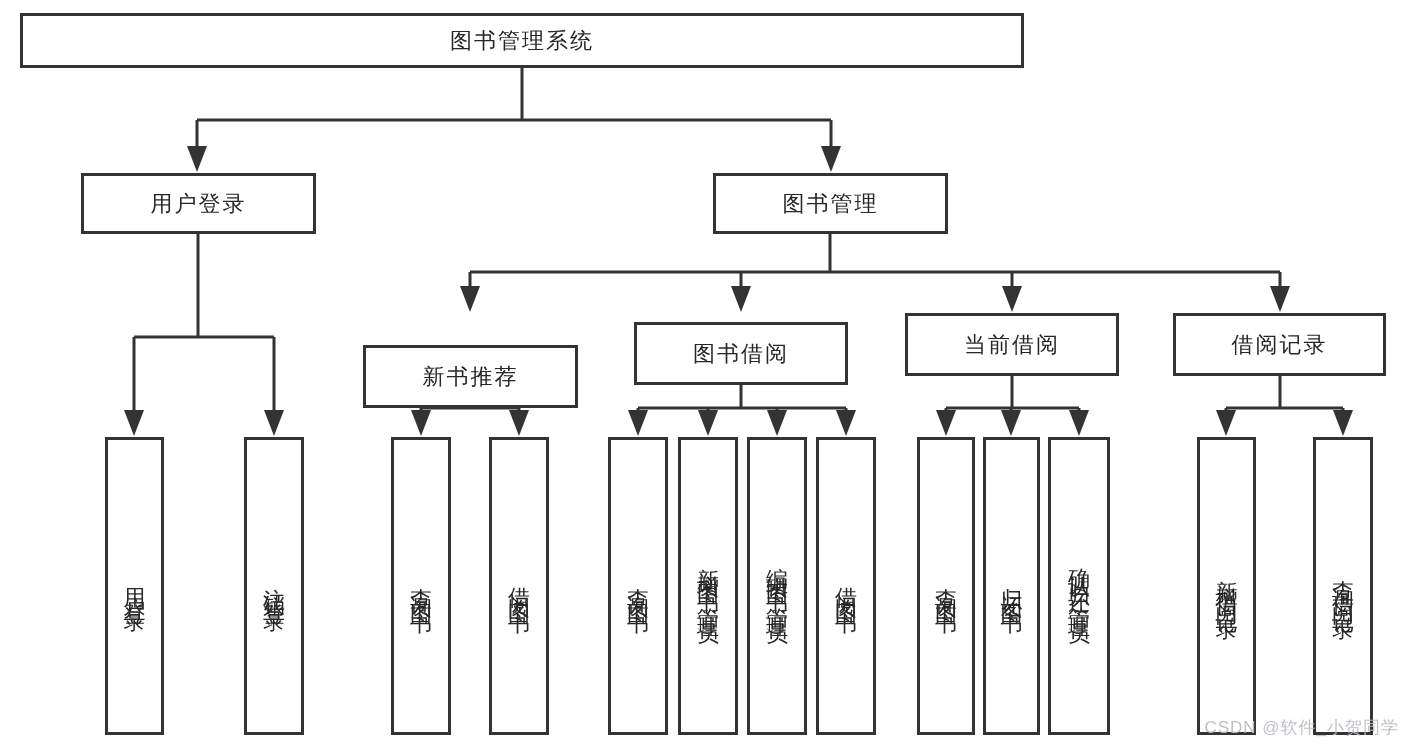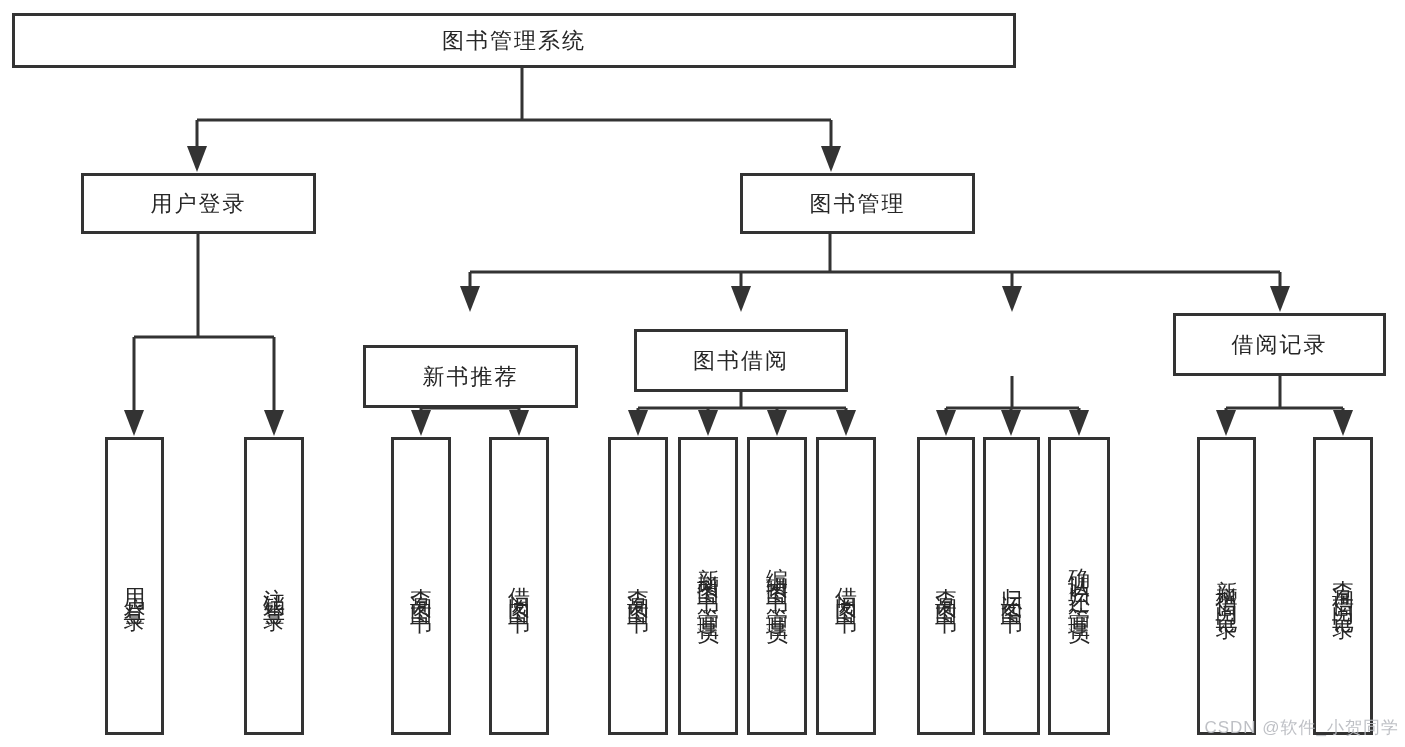--- a/index.html
+++ b/index.html
@@ -87,36 +87,39 @@
     <path d="M1012 376 V408 M946 408 H1079 M946 408 V414 M1011 408 V414 M1079 408 V414" stroke="#333333" stroke-width="3" fill="none"></path>
     <polygon points="936,410 956,410 946,436" fill="#333333"></polygon>
     <polygon points="1001,410 1021,410 1011,436" fill="#333333"></polygon>
     <polygon points="1069,410 1089,410 1079,436" fill="#333333"></polygon>
 
     <path d="M1280 376 V408 M1226 408 H1343 M1226 408 V414 M1343 408 V414" stroke="#333333" stroke-width="3" fill="none"></path>
     <polygon points="1216,410 1236,410 1226,436" fill="#333333"></polygon>
     <polygon points="1333,410 1353,410 1343,436" fill="#333333"></polygon>
   </svg>
 
-  <div class="box h" style="left:12px; top:13px; width:1004px; height:55px;">
+  <div class="box h" style="left:20px; top:13px; width:1004px; height:55px;">
     <span>图书管理系统</span>
   </div>
 
   <div class="box h" style="left:81px; top:173px; width:235px; height:61px;">
     <span>用户登录</span>
   </div>
-  <div class="box h" style="left:713px; top:173px; width:235px; height:61px;margin-left:27px;">
+  <div class="box h" style="left:713px; top:173px; width:235px; height:61px;">
     <span>图书管理</span>
   </div>
 
   <div class="box h" style="left:363px; top:313px; width:215px; height:63px;margin-top:32px;">
     <span>新书推荐</span>
   </div>
-  <div class="box h" style="left:634px; top:329px; width:214px; height:63px;">
+  <div class="box h" style="left:634px; top:322px; width:214px; height:63px;">
     <span>图书借阅</span>
+  </div>
+  <div class="box h" style="left:905px; top:313px; width:214px; height:63px;">
+    <span>当前借阅</span>
   </div>
   <div class="box h" style="left:1173px; top:313px; width:213px; height:63px;">
     <span>借阅记录</span>
   </div>
 
   <div class="box v" style="left:105px; top:437px; width:59px; height:298px;">
     <span>用户登录</span>
   </div>
   <div class="box v" style="left:244px; top:437px; width:60px; height:298px;">
     <span>注销登录</span>

